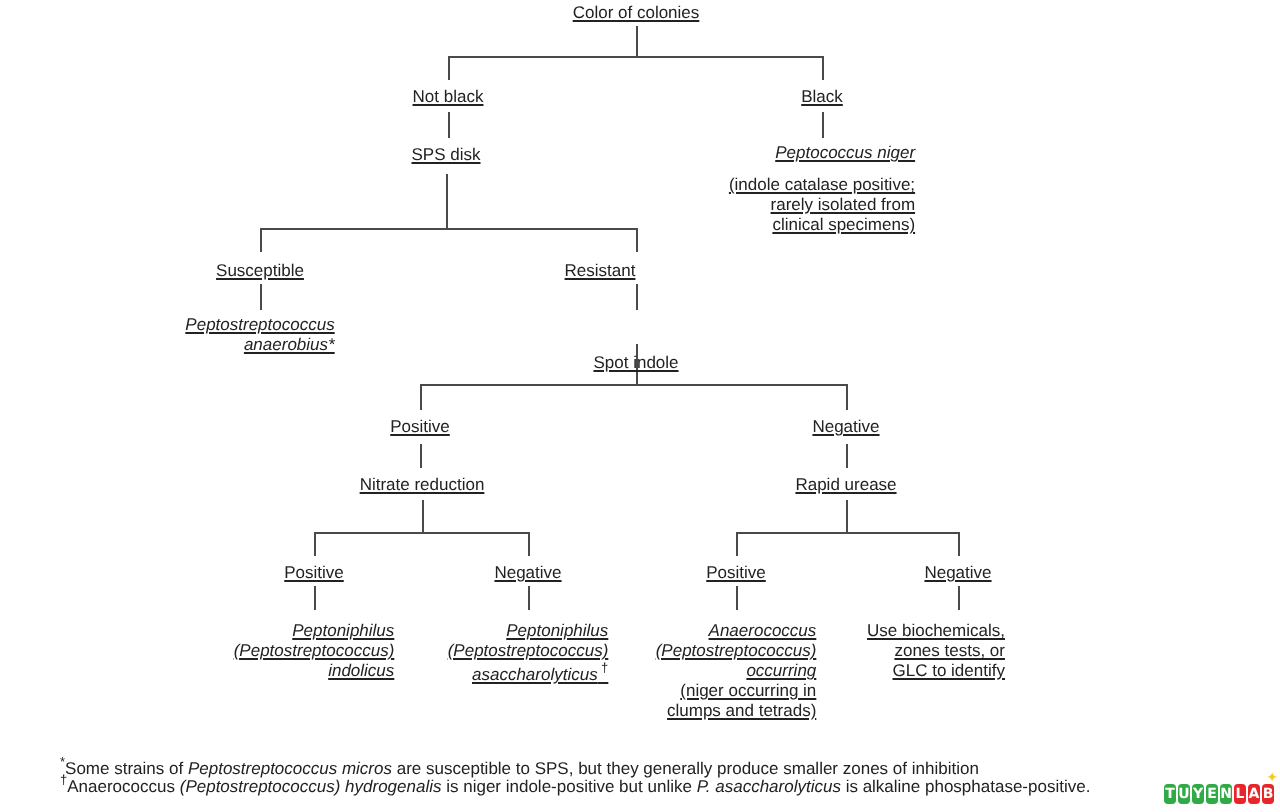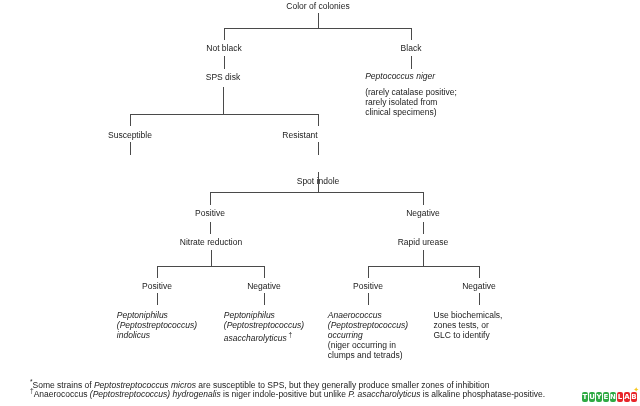--- a/index.html
+++ b/index.html
@@ -1,22 +1,22 @@
 <!DOCTYPE html>
 <html><head>
 <meta charset="utf-8">
 <style>
   html,body{margin:0;padding:0;background:#fff;}
   .canvas{
     position:relative;width:640px;height:406px;background:#ffffff;
     font-family:"Liberation Sans",sans-serif;color:#222;overflow:hidden;
   }
   .node{
-    position:absolute;transform:translateX(-50%);text-align:left;
-    white-space:nowrap;font-size:8.5px;line-height:10px;
+    position:absolute;transform:translateX(-50%);text-align:right;
+    white-space:nowrap;font-size:8.5px;line-height:10px;text-decoration:underline;
   }
   .node .ln{display:block;}
   .it{font-style:italic;}
   .gap{margin-top:6px;}
   .vl{position:absolute;width:1px;background:#4a4a4a;}
   .hl{position:absolute;height:1px;background:#4a4a4a;}
   .fn{position:absolute;left:30px;font-size:8.5px;line-height:9.5px;white-space:nowrap;}
   .fn sup{font-size:6.5px;}
   sup.dag{font-size:6.5px;}
   .wm{position:absolute;right:3px;bottom:4px;display:flex;gap:1px;align-items:center;}
@@ -67,28 +67,32 @@
 
   <div class="node" style="left:318px;top:1px">Color of colonies</div>
 
   <div class="node" style="left:224px;top:43px">Not black</div>
   <div class="node" style="left:411px;top:43px">Black</div>
 
   <div class="node" style="left:223px;top:72px">SPS disk</div>
 
   <div class="node" style="left:411px;top:71px">
     <span class="ln it">Peptococcus niger</span>
-    <span class="ln gap">(rarely catalase positive;</span>
+    <span class="ln gap">(indole catalase positive;</span>
     <span class="ln">rarely isolated from</span>
     <span class="ln">clinical specimens)</span>
   </div>
 
   <div class="node" style="left:130px;top:130px">Susceptible</div>
   <div class="node" style="left:300px;top:130px">Resistant</div>
 
+  <div class="node" style="left:130px;top:157px">
+    <span class="ln it">Peptostreptococcus</span>
+    <span class="ln it">anaerobius*</span>
+  </div>
 
   <div class="node" style="left:318px;top:176px">Spot indole</div>
 
   <div class="node" style="left:210px;top:208px">Positive</div>
   <div class="node" style="left:423px;top:208px">Negative</div>
 
   <div class="node" style="left:211px;top:237px">Nitrate reduction</div>
   <div class="node" style="left:423px;top:237px">Rapid urease</div>
 
   <div class="node" style="left:157px;top:281px">Positive</div>

